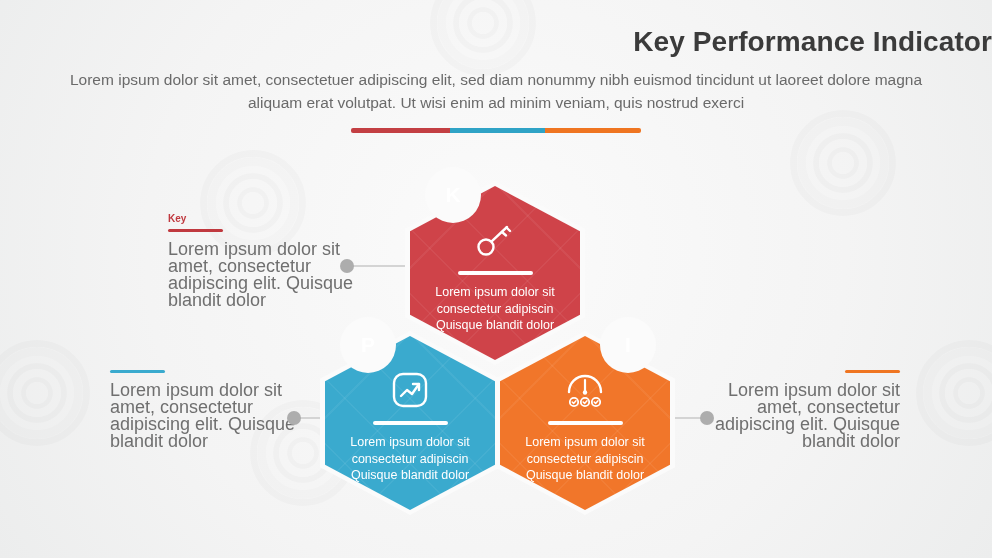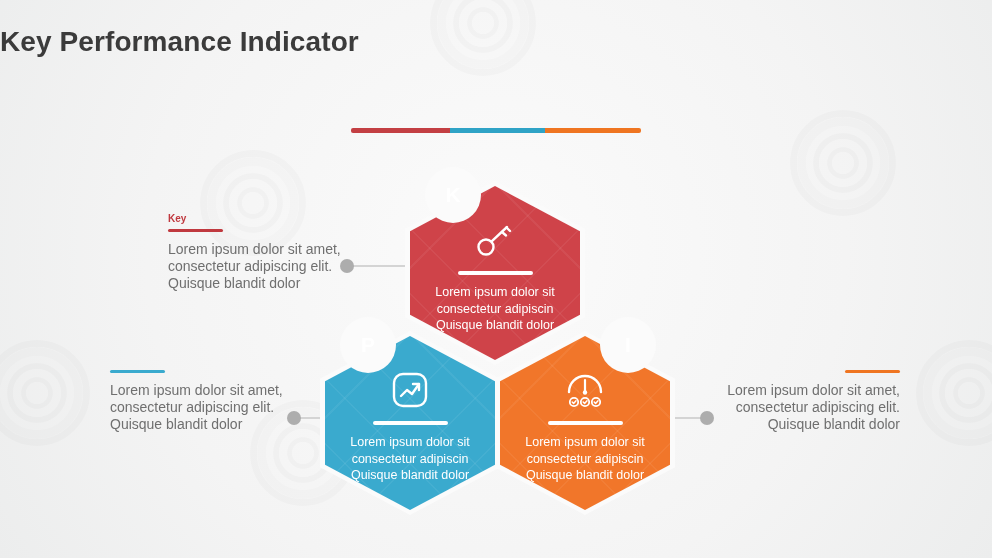--- a/index.html
+++ b/index.html
@@ -21,21 +21,21 @@
   .wm:before{content:"";position:absolute;inset:30px;border-radius:50%;
       border:5px solid rgba(0,0,0,.024);}
   .wm.w1{left:-16px;top:340px;}
   .wm.w2{left:916px;top:340px;}
   .wm.w3{left:200px;top:150px;}
   .wm.w4{left:790px;top:110px;}
   .wm.w5{left:250px;top:400px;}
   .wm.w6{left:430px;top:-30px;}
 
   
-  .title{position:absolute;left:0;right:0;top:26px;text-align:left;
+  .title{position:absolute;left:0;right:0;top:26px;text-align:right;
     font-size:28px;font-weight:bold;color:#3b3b3b;letter-spacing:.1px;}
   .subtitle{position:absolute;left:60px;right:60px;top:68px;text-align:center;
     font-size:15.5px;line-height:23px;color:#6a6a6a;}
   .divider{position:absolute;top:128px;left:351px;width:290px;height:5px;
     display:flex;border-radius:2px;overflow:hidden;}
   .divider i{height:100%;display:block;}
   .dv-r{flex:1.05;background:#c33f43;}
   .dv-b{flex:1;background:#2fa3c6;}
   .dv-o{flex:1.02;background:#ef7521;}
 
@@ -81,21 +81,21 @@
      font-size:21px;font-weight:bold;color:#fff;z-index:7;}
   .badge .ring{position:absolute;inset:-5px;border-radius:50%;background:#fbfbfb;z-index:-1;}
   #badge-k{left:430px;top:172px;background:#d9534f;}
   #badge-p{left:345px;top:322px;background:#46b3d4;}
   #badge-i{left:605px;top:322px;background:#f5833c;}
 
   
   .side{position:absolute;}
   .side .hd{font-size:10px;font-weight:bold;margin-bottom:5px;}
   .side .ul{height:3px;width:55px;border-radius:2px;margin-bottom:9px;}
-  .side .bd{font-size:14px;line-height:17px;color:#6f6f6f;}
+  .side .bd{font-size:18px;line-height:17px;color:#6f6f6f;}
 
   #side-key{left:168px;top:213px;width:190px;text-align:left;}
   #side-key .hd{color:#c0393f;}
   #side-key .ul{background:#c0393f;}
   #side-perf{left:110px;top:370px;width:200px;text-align:left;}
   #side-perf .hd{color:#3aaace;}
   #side-perf .ul{background:#3aaace;}
   #side-ind{left:700px;top:370px;width:200px;text-align:right;}
   #side-ind .hd{color:#ef7521;}
   #side-ind .ul{background:#ef7521;margin-left:auto;}
@@ -117,20 +117,21 @@
 <div id="stage">
 
   <div class="wm w1"></div>
   <div class="wm w2"></div>
   <div class="wm w3"></div>
   <div class="wm w4"></div>
   <div class="wm w5"></div>
   <div class="wm w6"></div>
 
   <div class="title">Key Performance Indicator</div>
+  <div class="subtitle">Lorem ipsum dolor sit amet, consectetuer adipiscing elit, sed diam nonummy nibh euismod tincidunt ut laoreet dolore magna aliquam erat volutpat. Ut wisi enim ad minim veniam, quis nostrud exerci</div>
 
   <div class="divider">
     <i class="dv-r"></i>
     <i class="dv-b"></i>
     <i class="dv-o"></i>
   </div>
 
   <div class="conn" id="conn-key"></div>
   <div class="dot" id="dot-key"></div>
   <div class="conn" id="conn-perf"></div>

